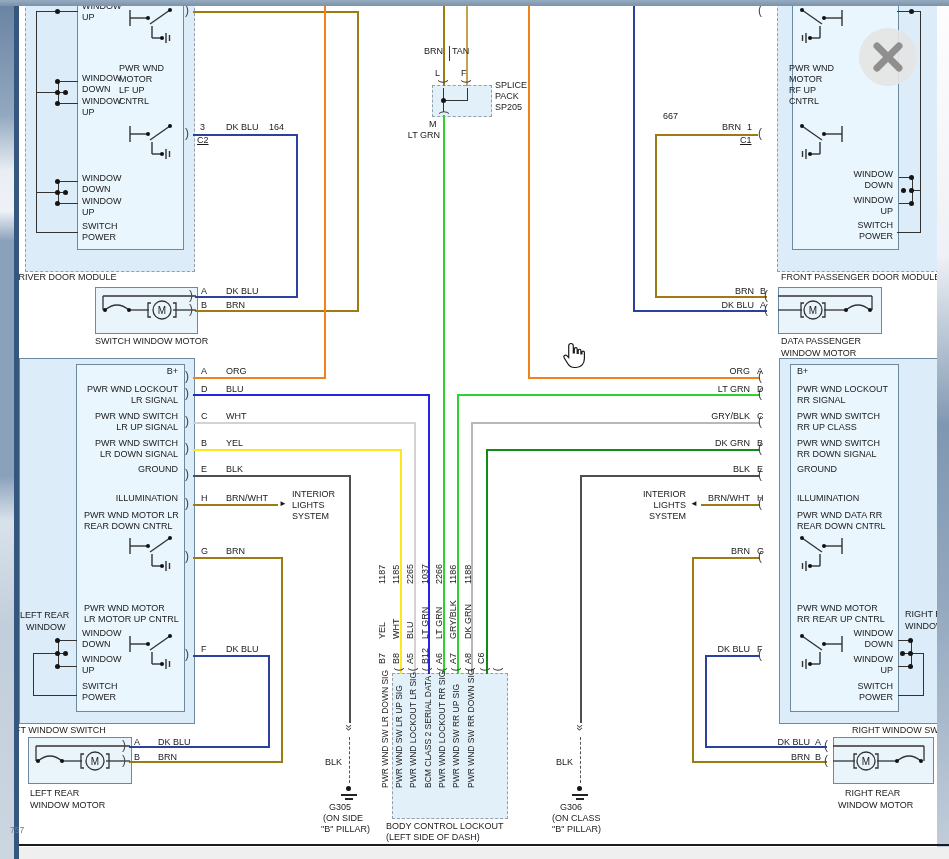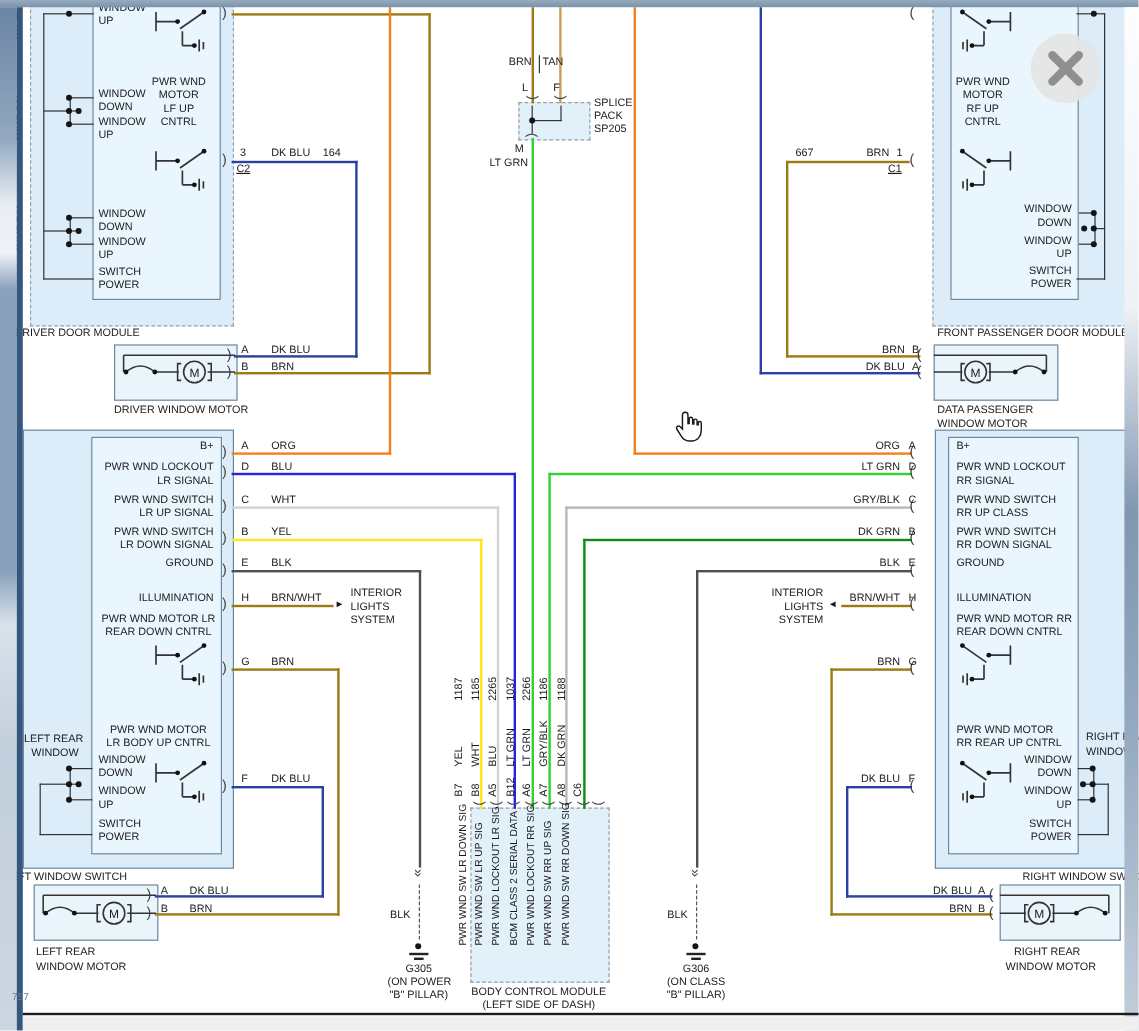--- a/index.html
+++ b/index.html
@@ -1,18 +1,18 @@
 <!DOCTYPE html>
 <html><head>
 <meta charset="utf-8">
 <style>
 html,body{margin:0;padding:0;background:#fff}
 #screen{position:relative;width:949px;height:859px;background:#fff;overflow:hidden;font-family:"Liberation Sans",sans-serif}
 .t{position:absolute;font-size:9px;line-height:11px;color:#1a1a1a;white-space:nowrap}
-.tc{text-align:center}.tr{text-align:right}
+.tc{}.tr{text-align:right}
 .v{transform:rotate(-90deg);transform-origin:0 100%;height:11px}
 .ln{position:absolute;background:#333}
 .wh{position:absolute;height:2px}
 .wv{position:absolute;width:2px}
 .dot{position:absolute;width:5px;height:5px;border-radius:50%;background:#151515}
 .box{position:absolute;border:1px solid #6d89a0;background:#e9f4fb}
 .dbox{position:absolute;border:1px dashed #93a0ab;background:#dcedf9}
 .br{position:absolute;font-size:12px;line-height:12px;color:#444}
 .arc{position:absolute;font-size:11px;line-height:11px;color:#444;width:11px;text-align:center}
 .up{transform:rotate(90deg)}.dn{transform:rotate(-90deg)}
@@ -417,21 +417,21 @@
 <span class="t" style="left:200px;top:122px">3</span>
 <span class="t" style="left:226px;top:122px">DK BLU</span>
 <span class="t" style="left:269px;top:122px">164</span>
 <span class="t" style="left:197px;top:135px;text-decoration:underline">C2</span>
 <span class="t" style="left:12px;top:272px">DRIVER DOOR MODULE</span>
 
 <span class="t" style="left:201px;top:286px">A</span>
 <span class="t" style="left:226px;top:286px">DK BLU</span>
 <span class="t" style="left:201px;top:300px">B</span>
 <span class="t" style="left:226px;top:300px">BRN</span>
-<span class="t" style="left:95px;top:336px">DRIVER WINDOW MOTOR</span>
+<span class="t" style="left:95px;top:336px">SWITCH WINDOW MOTOR</span>
 
 <span class="t" style="left:424px;top:46px">BRN</span>
 <span class="t" style="left:452px;top:46px">TAN</span>
 <span class="t" style="left:435px;top:68px">L</span>
 <span class="t" style="left:461px;top:68px">F</span>
 <span class="t" style="left:495px;top:80px">SPLICE</span>
 <span class="t" style="left:495px;top:91px">PACK</span>
 <span class="t" style="left:495px;top:102px">SP205</span>
 <span class="t" style="left:429px;top:119px">M</span>
 <span class="t tr" style="left:400px;top:130px;width:40px">LT GRN</span>
@@ -439,21 +439,21 @@
 <span class="t tc" style="left:789px;top:63px;width:60px">PWR WND</span>
 <span class="t tc" style="left:789px;top:74px;width:60px">MOTOR</span>
 <span class="t tc" style="left:789px;top:85px;width:60px">RF UP</span>
 <span class="t tc" style="left:789px;top:96px;width:60px">CNTRL</span>
 <span class="t tr" style="left:845px;top:169px;width:48px">WINDOW</span>
 <span class="t tr" style="left:845px;top:180px;width:48px">DOWN</span>
 <span class="t tr" style="left:845px;top:195px;width:48px">WINDOW</span>
 <span class="t tr" style="left:845px;top:206px;width:48px">UP</span>
 <span class="t tr" style="left:845px;top:220px;width:48px">SWITCH</span>
 <span class="t tr" style="left:845px;top:231px;width:48px">POWER</span>
-<span class="t" style="left:663px;top:122px">667</span>
+<span class="t" style="left:663px;top:111px">667</span>
 <span class="t" style="left:722px;top:122px">BRN</span>
 <span class="t" style="left:747px;top:122px">1</span>
 <span class="t" style="left:740px;top:135px;text-decoration:underline">C1</span>
 <span class="t" style="left:781px;top:272px">FRONT PASSENGER DOOR MODULE</span>
 
 <span class="t tr" style="left:714px;top:286px;width:40px">BRN</span>
 <span class="t" style="left:760px;top:286px">B</span>
 <span class="t tr" style="left:714px;top:300px;width:40px">DK BLU</span>
 <span class="t" style="left:760px;top:300px">A</span>
 <span class="t" style="left:781px;top:336px">DATA PASSENGER</span>
@@ -481,21 +481,21 @@
 <span class="t tr" style="left:58px;top:395px;width:120px">LR SIGNAL</span>
 <span class="t tr" style="left:58px;top:411px;width:120px">PWR WND SWITCH</span>
 <span class="t tr" style="left:58px;top:422px;width:120px">LR UP SIGNAL</span>
 <span class="t tr" style="left:58px;top:438px;width:120px">PWR WND SWITCH</span>
 <span class="t tr" style="left:58px;top:449px;width:120px">LR DOWN SIGNAL</span>
 <span class="t tr" style="left:58px;top:464px;width:120px">GROUND</span>
 <span class="t tr" style="left:58px;top:493px;width:120px">ILLUMINATION</span>
 <span class="t tc" style="left:84px;top:510px;width:96px">PWR WND MOTOR LR</span>
 <span class="t tc" style="left:84px;top:521px;width:96px">REAR DOWN CNTRL</span>
 <span class="t tc" style="left:84px;top:603px;width:96px">PWR WND MOTOR</span>
-<span class="t tc" style="left:84px;top:614px;width:96px">LR BODY UP CNTRL</span>
+<span class="t tc" style="left:84px;top:614px;width:96px">LR MOTOR UP CNTRL</span>
 <span class="t" style="left:82px;top:628px">WINDOW</span>
 <span class="t" style="left:82px;top:639px">DOWN</span>
 <span class="t" style="left:82px;top:654px">WINDOW</span>
 <span class="t" style="left:82px;top:665px">UP</span>
 <span class="t" style="left:82px;top:681px">SWITCH</span>
 <span class="t" style="left:82px;top:692px">POWER</span>
 <span class="t" style="left:20px;top:610px">LEFT REAR</span>
 <span class="t" style="left:26px;top:622px">WINDOW</span>
 <span class="t" style="left:4px;top:725px">LEFT WINDOW SWITCH</span>
 
@@ -528,21 +528,21 @@
 
 <span class="t" style="left:797px;top:366px">B+</span>
 <span class="t" style="left:797px;top:384px">PWR WND LOCKOUT</span>
 <span class="t" style="left:797px;top:395px">RR SIGNAL</span>
 <span class="t" style="left:797px;top:411px">PWR WND SWITCH</span>
 <span class="t" style="left:797px;top:422px">RR UP CLASS</span>
 <span class="t" style="left:797px;top:438px">PWR WND SWITCH</span>
 <span class="t" style="left:797px;top:449px">RR DOWN SIGNAL</span>
 <span class="t" style="left:797px;top:464px">GROUND</span>
 <span class="t" style="left:797px;top:493px">ILLUMINATION</span>
-<span class="t" style="left:797px;top:510px">PWR WND MOTOR RR</span>
+<span class="t" style="left:797px;top:510px">PWR WND DATA RR</span>
 <span class="t" style="left:797px;top:521px">REAR DOWN CNTRL</span>
 <span class="t" style="left:797px;top:603px">PWR WND MOTOR</span>
 <span class="t" style="left:797px;top:614px">RR REAR UP CNTRL</span>
 <span class="t tr" style="left:845px;top:628px;width:48px">WINDOW</span>
 <span class="t tr" style="left:845px;top:639px;width:48px">DOWN</span>
 <span class="t tr" style="left:845px;top:654px;width:48px">WINDOW</span>
 <span class="t tr" style="left:845px;top:665px;width:48px">UP</span>
 <span class="t tr" style="left:845px;top:681px;width:48px">SWITCH</span>
 <span class="t tr" style="left:845px;top:692px;width:48px">POWER</span>
 <span class="t" style="left:905px;top:609px">RIGHT REAR</span>
@@ -584,26 +584,26 @@
 <span class="t v" style="left:459px;top:653px">A7</span>
 <span class="t v" style="left:474px;top:653px">A8</span>
 <span class="t v" style="left:487px;top:653px">C6</span>
 <span class="t v" style="left:391px;top:777px;font-size:8.5px">PWR WND SW LR DOWN SIG</span>
 <span class="t v" style="left:405px;top:777px;font-size:8.5px">PWR WND SW LR UP SIG</span>
 <span class="t v" style="left:419px;top:777px;font-size:8.5px">PWR WND LOCKOUT LR SIG</span>
 <span class="t v" style="left:434px;top:777px;font-size:8.5px">BCM CLASS 2 SERIAL DATA</span>
 <span class="t v" style="left:448px;top:777px;font-size:8.5px">PWR WND LOCKOUT RR SIG</span>
 <span class="t v" style="left:462px;top:777px;font-size:8.5px">PWR WND SW RR UP SIG</span>
 <span class="t v" style="left:477px;top:777px;font-size:8.5px">PWR WND SW RR DOWN SIG</span>
-<span class="t tc" style="left:386px;top:821px;width:126px">BODY CONTROL MODULE</span>
+<span class="t tc" style="left:386px;top:821px;width:126px">BODY CONTROL LOCKOUT</span>
 <span class="t tc" style="left:386px;top:832px;width:126px">(LEFT SIDE OF DASH)</span>
 
 <span class="t tr" style="left:316px;top:757px;width:26px">BLK</span>
 <span class="t tc" style="left:329px;top:802px;width:40px">G305</span>
-<span class="t tc" style="left:323px;top:813px;width:52px">(ON POWER</span>
+<span class="t tc" style="left:323px;top:813px;width:52px">(ON SIDE</span>
 <span class="t tc" style="left:321px;top:824px;width:56px">"B" PILLAR)</span>
 <span class="t tr" style="left:547px;top:757px;width:26px">BLK</span>
 <span class="t tc" style="left:560px;top:802px;width:40px">G306</span>
 <span class="t tc" style="left:552px;top:813px;width:56px">(ON CLASS</span>
 <span class="t tc" style="left:552px;top:824px;width:56px">"B" PILLAR)</span>
 
 <div id="topbar"></div>
 <div id="lstrip"></div>
 <div id="lborder"></div>
 <div id="rstrip"></div>

